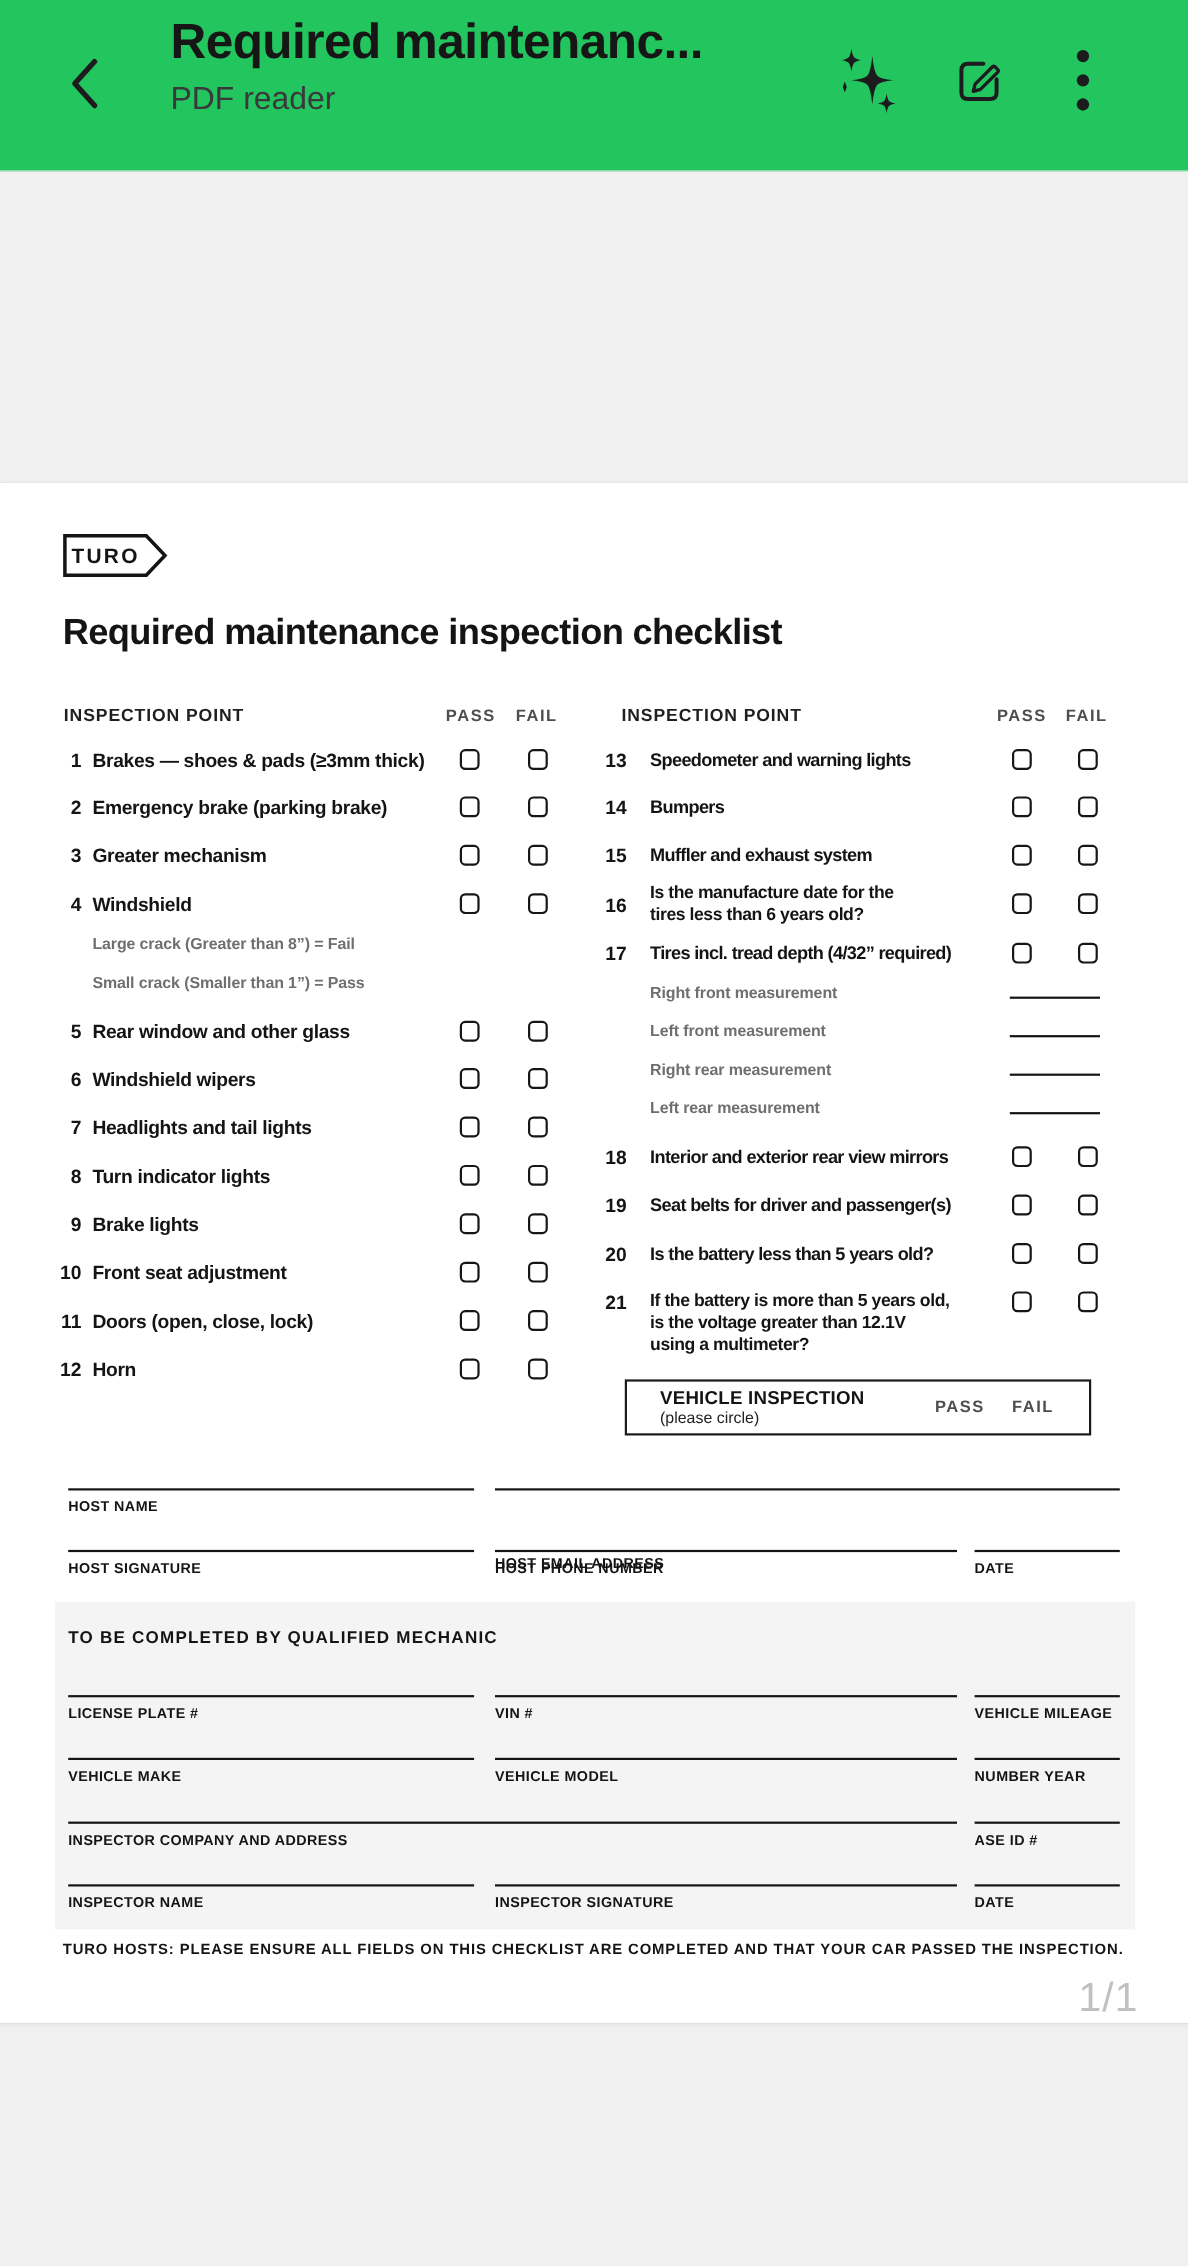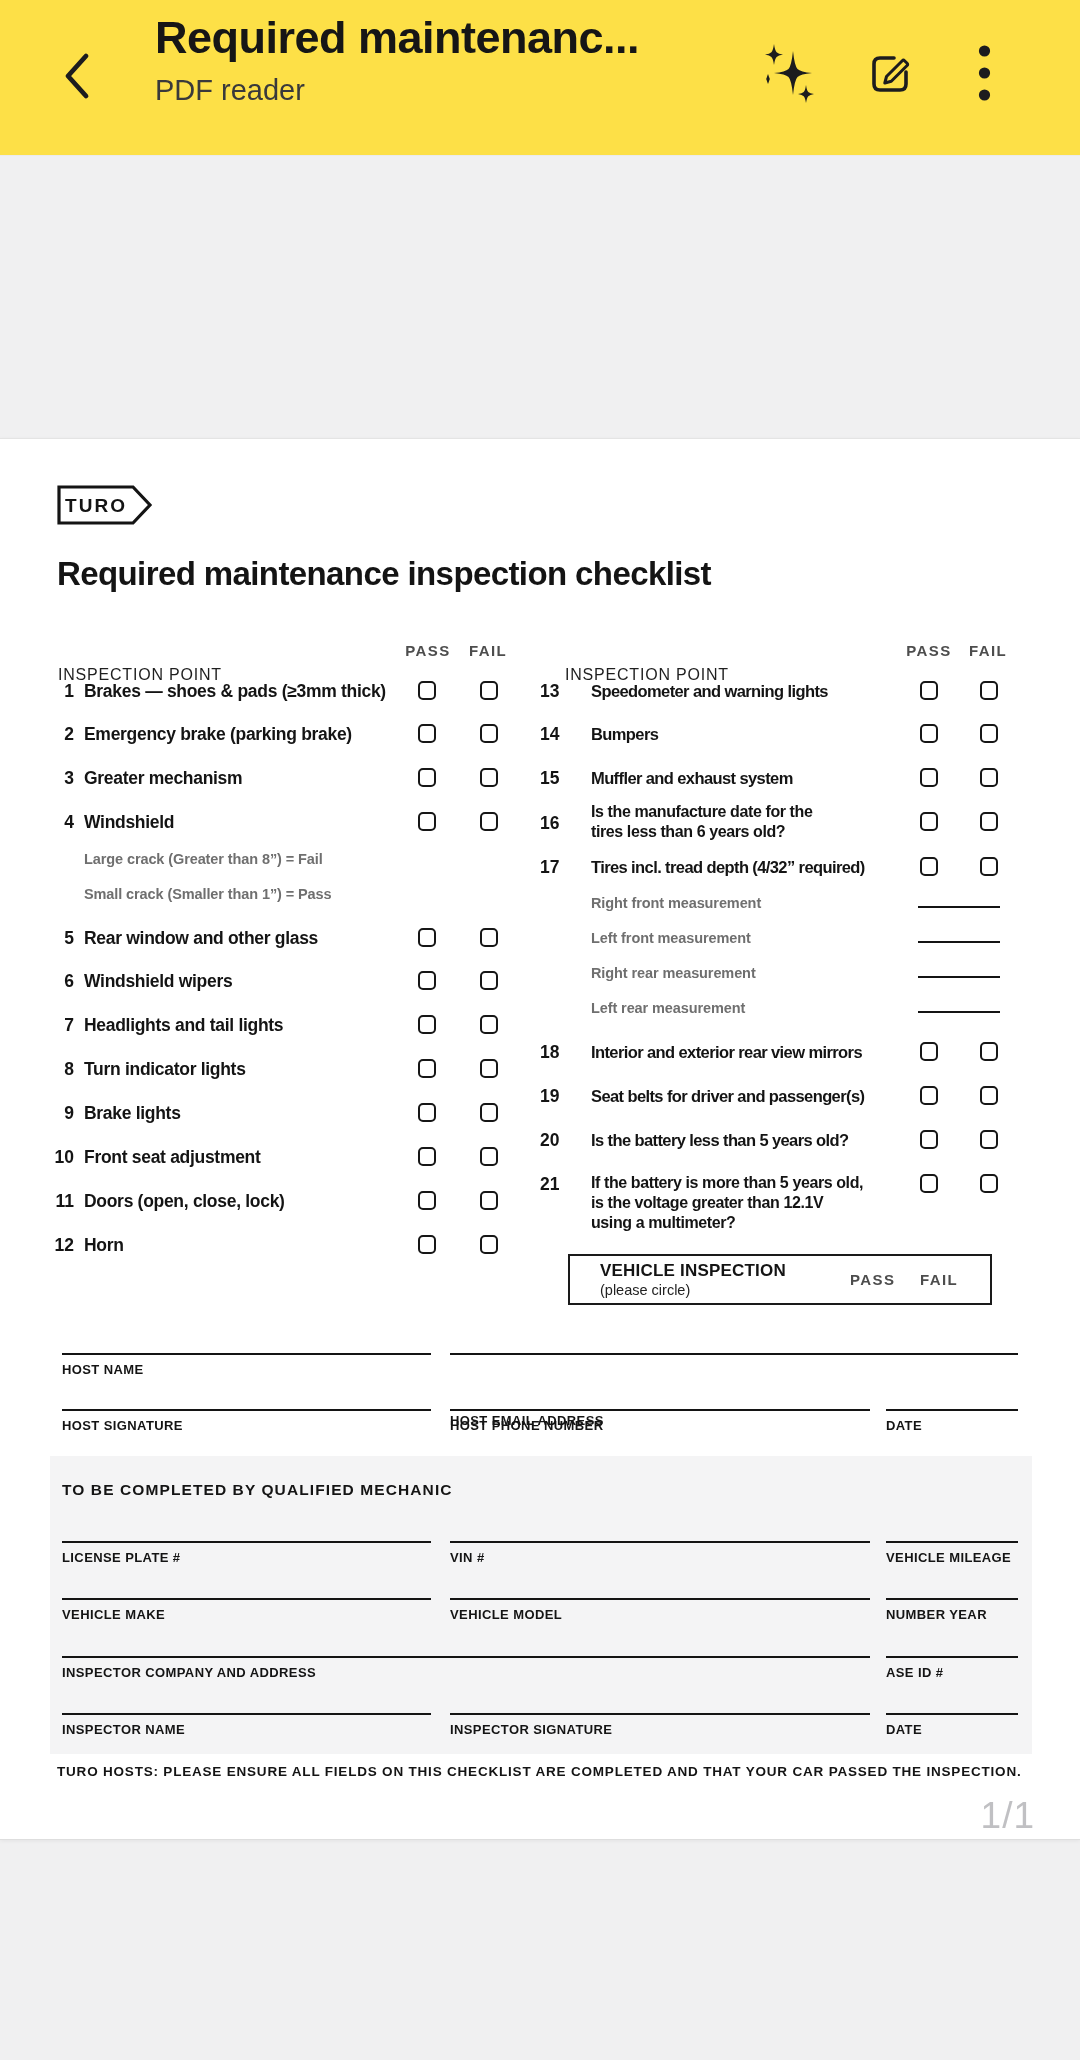--- a/index.html
+++ b/index.html
@@ -1,46 +1,46 @@
 <!DOCTYPE html>
 <html><head>
 <meta charset="utf-8">
 <style>
   html,body{margin:0;padding:0;}
   body{font-family:"Liberation Sans","DejaVu Sans",sans-serif;background:#e8e8ea;}
   .screen{position:relative;width:1080px;height:2060px;background:#f0f0f1;overflow:hidden;}
 
   
-  .appbar{position:absolute;top:0;left:0;width:1080px;height:155px;background:#fde047;border-bottom:1px solid #ebebeb;z-index:5;}
+  .appbar{position:absolute;top:0;left:0;width:1080px;height:155px;background:#22c55e;border-bottom:1px solid #ebebeb;z-index:5;}
   .iconbtn{position:absolute;background:none;border:none;padding:0;margin:0;cursor:pointer;display:flex;align-items:center;justify-content:center;}
   .btn-back{left:48px;top:48px;width:56px;height:56px;}
   .appbar-titles{position:absolute;left:155px;top:12px;width:600px;}
   .appbar-title{font-size:45px;font-weight:700;color:#161616;letter-spacing:-0.5px;white-space:nowrap;overflow:hidden;}
   .appbar-sub{margin-top:10px;font-size:29px;font-weight:400;color:#39393b;}
   .btn-sparkle{left:758px;top:40px;width:64px;height:66px;}
   .btn-edit{left:862px;top:44px;width:56px;height:58px;}
   .btn-more{left:956px;top:44px;width:56px;height:58px;}
 
   
   .viewer{position:absolute;top:155px;left:0;width:1080px;height:1905px;background:#f0f0f1;}
   .page{position:absolute;top:283px;left:0;width:1080px;height:1400px;background:#ffffff;border-top:1px solid #e4e4e4;border-bottom:1px solid #dedede;box-shadow:0 1px 4px rgba(0,0,0,0.06);}
 
   
   .logo{position:absolute;left:57px;top:46px;}
   .doc-title{position:absolute;left:57px;top:116px;font-size:33px;font-weight:800;letter-spacing:-0.6px;color:#141414;}
 
   .row{position:absolute;left:0;width:1080px;height:22px;line-height:22px;}
   .num{position:absolute;left:34px;width:40px;top:0;text-align:right;font-size:17.5px;font-weight:700;color:#141414;}
   .lbl{position:absolute;left:84px;top:0;font-size:17.5px;font-weight:700;letter-spacing:-0.3px;color:#141414;white-space:nowrap;}
-  .num-r{position:absolute;left:540px;width:40px;top:0;text-align:left;font-size:17.5px;font-weight:700;color:#141414;}
+  .num-r{position:absolute;left:540px;width:40px;top:0;text-align:center;font-size:17.5px;font-weight:700;color:#141414;}
   .lbl-r{position:absolute;left:591px;top:0;font-size:16.5px;font-weight:700;letter-spacing:-0.6px;color:#141414;white-space:nowrap;}
   .ml{white-space:pre-line;line-height:20px;font-size:16px;letter-spacing:-0.4px;}
   .sub{position:absolute;left:84px;top:0;font-size:14.5px;font-weight:700;color:#6f6f6f;letter-spacing:-0.1px;white-space:nowrap;}
   .sub-r{position:absolute;left:591px;top:0;font-size:14.5px;font-weight:700;color:#6f6f6f;letter-spacing:-0.1px;white-space:nowrap;}
-  .hdr-point{position:absolute;top:0;font-size:16px;font-weight:400;letter-spacing:0.8px;color:#1f1f1f;margin-top:24px;}
+  .hdr-point{position:absolute;top:0;font-size:16px;font-weight:700;letter-spacing:0.8px;color:#1f1f1f;}
   .pf{position:absolute;top:0;width:58px;text-align:center;font-size:15px;font-weight:700;letter-spacing:1.4px;color:#4d4d4d;}
 
   .cb{position:absolute;top:1px;width:14px;height:15px;border:2.6px solid #161616;border-radius:5px;background:#fff;}
   .cb-lp{left:418px;}  .cb-lf{left:480px;}
   .cb-rp{left:920px;}  .cb-rf{left:980px;}
   .mline{position:absolute;left:918px;top:14px;width:82px;height:0;border-top:2.5px solid #141414;}
 
   .vbox{position:absolute;left:568px;top:815px;width:420px;height:47px;border:2.5px solid #1a1a1a;background:#fff;}
   .vbox-title{position:absolute;left:30px;top:5px;font-size:17px;font-weight:800;letter-spacing:0.2px;color:#141414;white-space:nowrap;}
   .vbox-sub{position:absolute;left:30px;top:26px;font-size:14.5px;font-weight:400;color:#222;}

